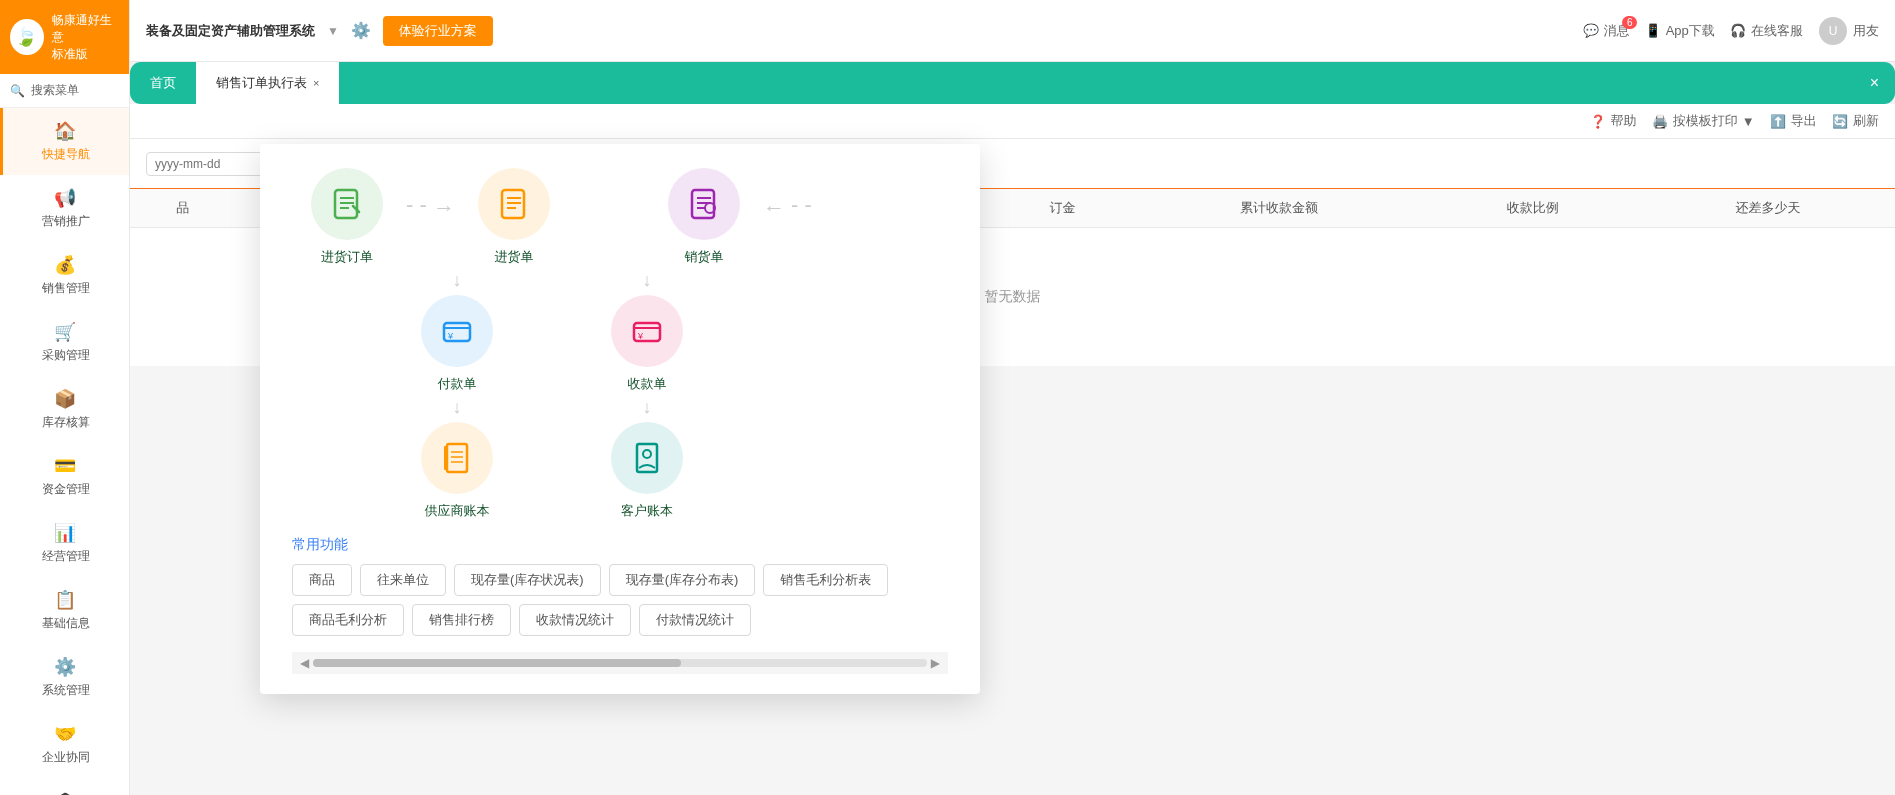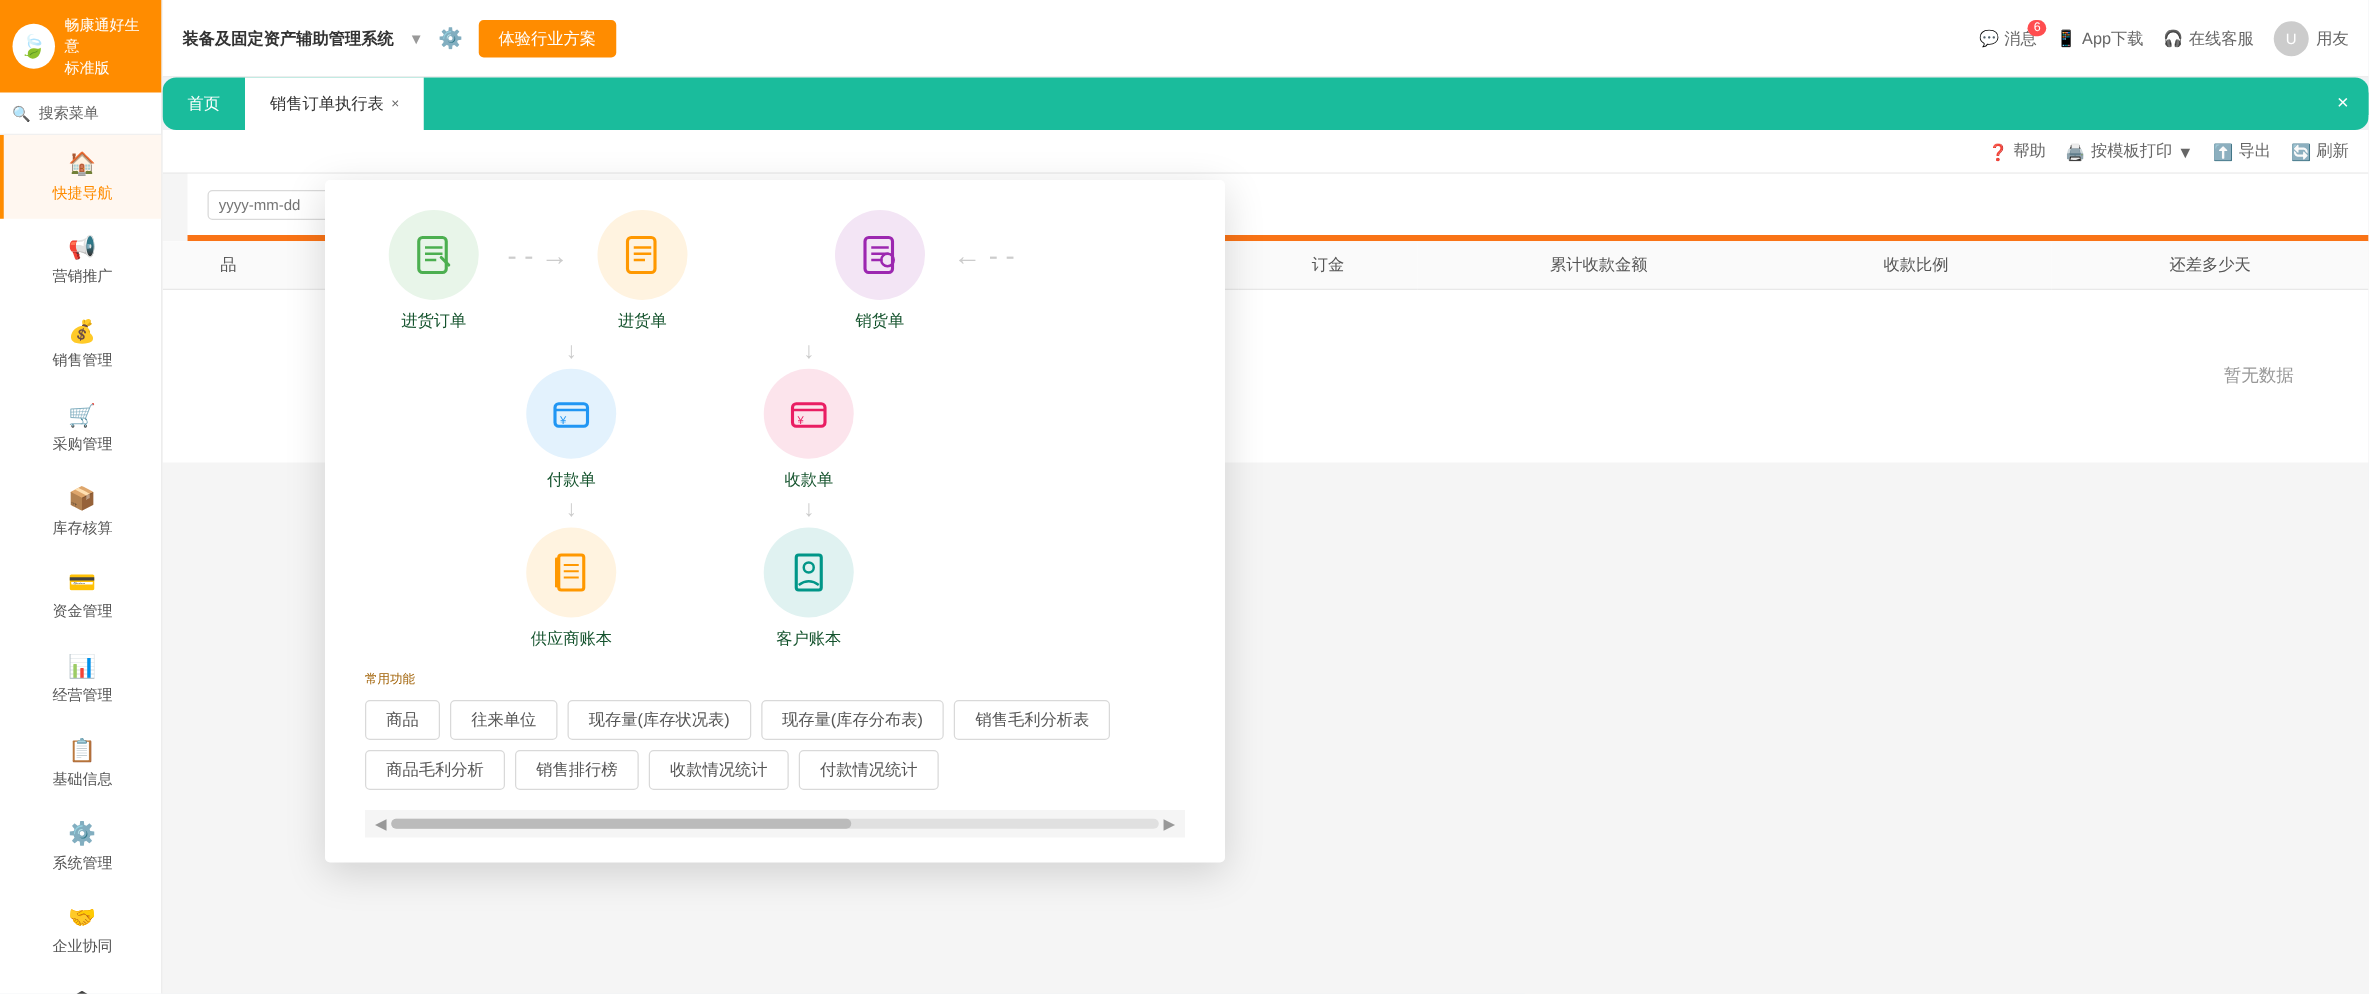--- a/index.html
+++ b/index.html
@@ -44,52 +44,52 @@
 
     
     .content-area { flex: 1; position: relative; background: #f5f5f5; overflow: hidden; }
 
     
     .content-toolbar { background: #fff; padding: 8px 16px; display: flex; align-items: center; gap: 16px; border-bottom: 1px solid #e8e8e8; }
     .toolbar-right { margin-left: auto; display: flex; align-items: center; gap: 16px; }
     .toolbar-btn { display: flex; align-items: center; gap: 4px; color: #666; cursor: pointer; font-size: 13px; }
 
     
-    .filter-bar { background: #fff; padding: 10px 16px; display: flex; align-items: center; gap: 12px; border-bottom: 5px solid #f97316; flex-wrap: wrap; margin-left: 20px; }
+    .filter-bar { background: #fff; padding: 10px 16px; display: flex; align-items: center; gap: 12px; border-bottom: 1px solid #f97316; flex-wrap: wrap; }
     .filter-item { display: flex; align-items: center; gap: 6px; }
     .filter-item label { color: #666; font-size: 12px; white-space: nowrap; }
     .filter-input { border: 1px solid #d9d9d9; border-radius: 4px; padding: 4px 8px; font-size: 12px; width: 140px; color: #999; }
     .filter-select { border: 1px solid #d9d9d9; border-radius: 4px; padding: 4px 8px; font-size: 12px; min-width: 120px; color: #333; }
     .query-btn { background: #ff8c00; color: #fff; border: none; padding: 5px 20px; border-radius: 4px; cursor: pointer; font-size: 13px; }
     .setting-btn { background: #fff; color: #666; border: 1px solid #d9d9d9; padding: 5px 12px; border-radius: 4px; cursor: pointer; font-size: 12px; }
     .more-conditions { color: #1abc9c; font-size: 12px; cursor: pointer; }
 
     
     .table-container { background: #fff; margin: 0; overflow: auto; }
     .data-table { width: 100%; border-collapse: collapse; font-size: 13px; }
     .data-table th { background: #fafafa; padding: 10px 12px; text-align: center; border-bottom: 1px solid #e8e8e8; color: #555; font-weight: normal; white-space: nowrap; }
-    .empty-tip { text-align: right; padding: 60px; color: #999; font-size: 14px; }
+    .empty-tip { text-align: center; padding: 60px; color: #999; font-size: 14px; }
 
     
     .modal-overlay { position: absolute; top: 0; left: 0; right: 0; bottom: 0; z-index: 100; }
     .modal-box { position: absolute; top: 40px; left: 130px; background: #fff; width: 720px; border-radius: 4px; box-shadow: 0 8px 32px rgba(0,0,0,0.15); padding: 24px 32px 20px 32px; }
     .flow-node { display: flex; flex-direction: column; align-items: center; width: 110px; }
     .flow-circle { width: 72px; height: 72px; border-radius: 50%; display: flex; align-items: center; justify-content: center; font-size: 28px; margin-bottom: 8px; }
     .flow-circle.green { background: #e8f5e9; color: #4caf50; }
     .flow-circle.orange { background: #fff3e0; color: #ff9800; }
     .flow-circle.purple { background: #f3e5f5; color: #9c27b0; }
     .flow-circle.pink { background: #fce4ec; color: #e91e63; }
     .flow-circle.blue { background: #e3f2fd; color: #2196f3; }
     .flow-circle.teal { background: #e0f2f1; color: #009688; }
     .flow-label { font-size: 13px; color: #14532d; }
     .flow-arrow-down { color: #ccc; font-size: 18px; text-align: center; margin: 4px 0; }
 
     
     .common-section { margin-top: 16px; }
-    .common-title { font-size: 10px; color: #a16207; margin-bottom: 10px; }
+    .common-title { font-size: 14px; color: #3b82f6; margin-bottom: 10px; }
     .common-btns { display: flex; flex-wrap: wrap; gap: 8px; }
     .common-btn { background: #fff; border: 1px solid #d9d9d9; border-radius: 4px; padding: 6px 16px; font-size: 13px; color: #555; cursor: pointer; }
 
     
     .scroll-bar-area { background: #f5f5f5; padding: 4px 8px; display: flex; align-items: center; gap: 4px; }
     .scroll-track { flex: 1; height: 8px; background: #e0e0e0; border-radius: 4px; }
     .scroll-thumb { width: 60%; height: 8px; background: #bbb; border-radius: 4px; }
     .scroll-arrow { color: #999; cursor: pointer; font-size: 12px; }
   </style>
 </head>

